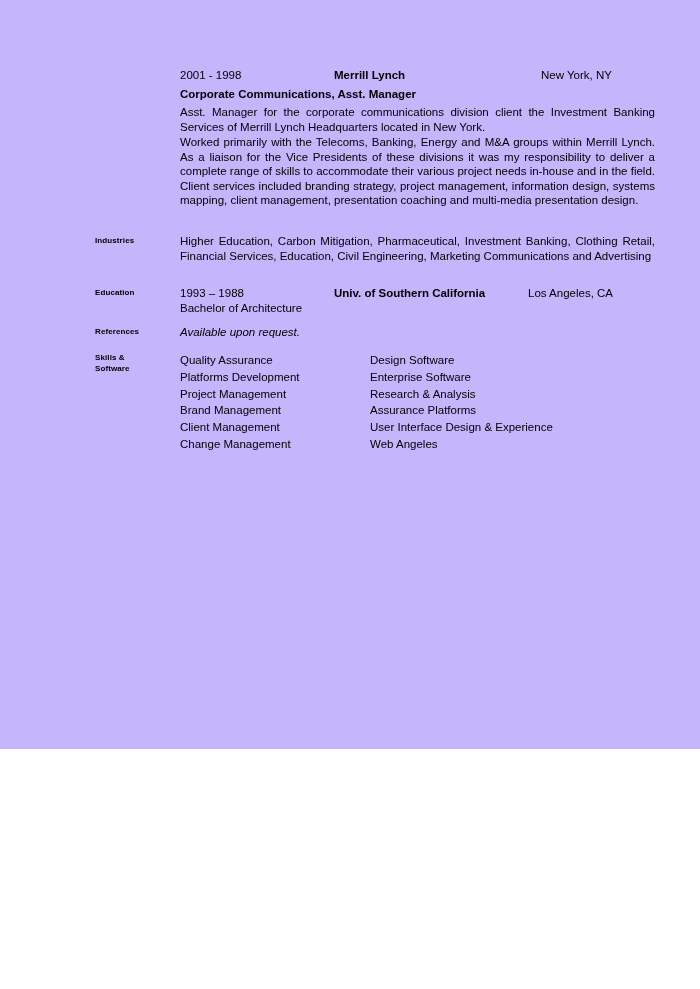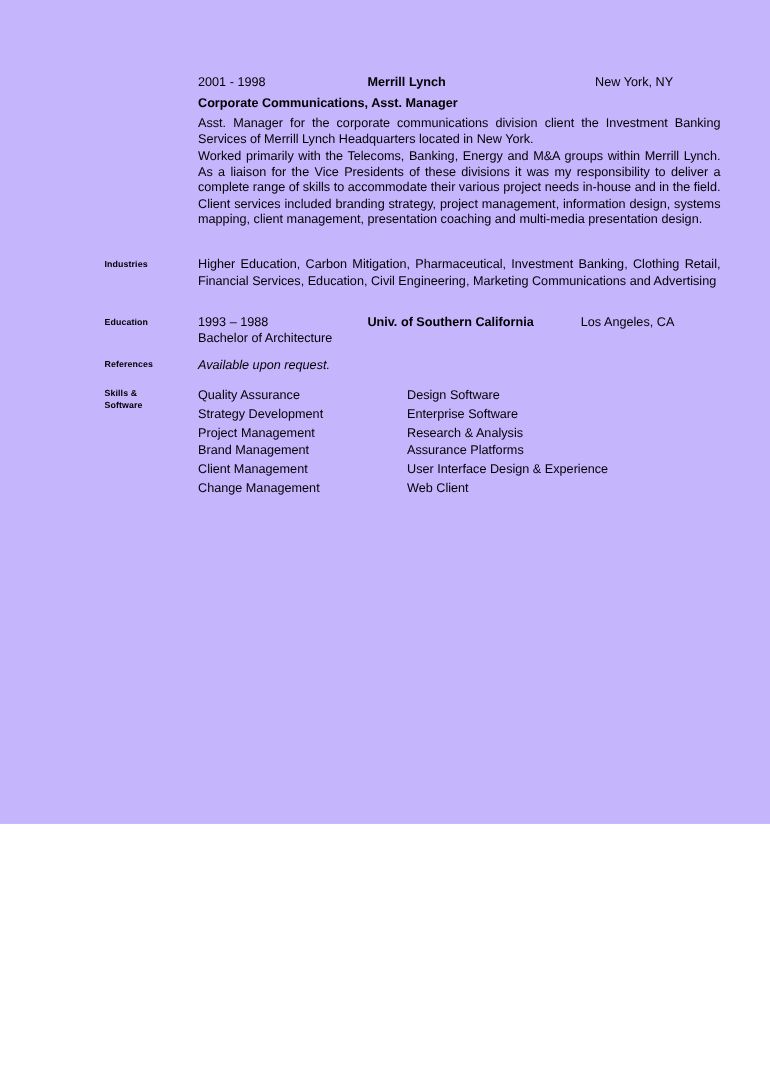--- a/index.html
+++ b/index.html
@@ -202,38 +202,38 @@
     <div>Skills &amp;</div>
     <div>Software</div>
   </div>
   <div class="row-body body-skills">
     <div class="skills-grid" id="skills-grid">
         <div class="skill-row">
           <span class="skill-col-a">Quality Assurance</span>
           <span class="skill-col-b">Design Software</span>
         </div>
         <div class="skill-row">
-          <span class="skill-col-a">Strategy Development</span>
+          <span class="skill-col-a">Platforms Development</span>
           <span class="skill-col-b">Enterprise Software</span>
         </div>
         <div class="skill-row">
           <span class="skill-col-a">Project Management</span>
           <span class="skill-col-b">Research &amp; Analysis</span>
         </div>
         <div class="skill-row">
           <span class="skill-col-a">Brand Management</span>
           <span class="skill-col-b">Assurance Platforms</span>
         </div>
         <div class="skill-row">
           <span class="skill-col-a">Client Management</span>
           <span class="skill-col-b">User Interface Design &amp; Experience</span>
         </div>
         <div class="skill-row">
           <span class="skill-col-a">Change Management</span>
-          <span class="skill-col-b">Web Client</span>
+          <span class="skill-col-b">Web Angeles</span>
         </div>
       </div>
   </div>
 
   <div class="footer">
     <span class="footer-left">Allan Darrell S. | CV</span>
     <span class="footer-right">Page 3 of 3</span>
   </div>
 
 </div>

